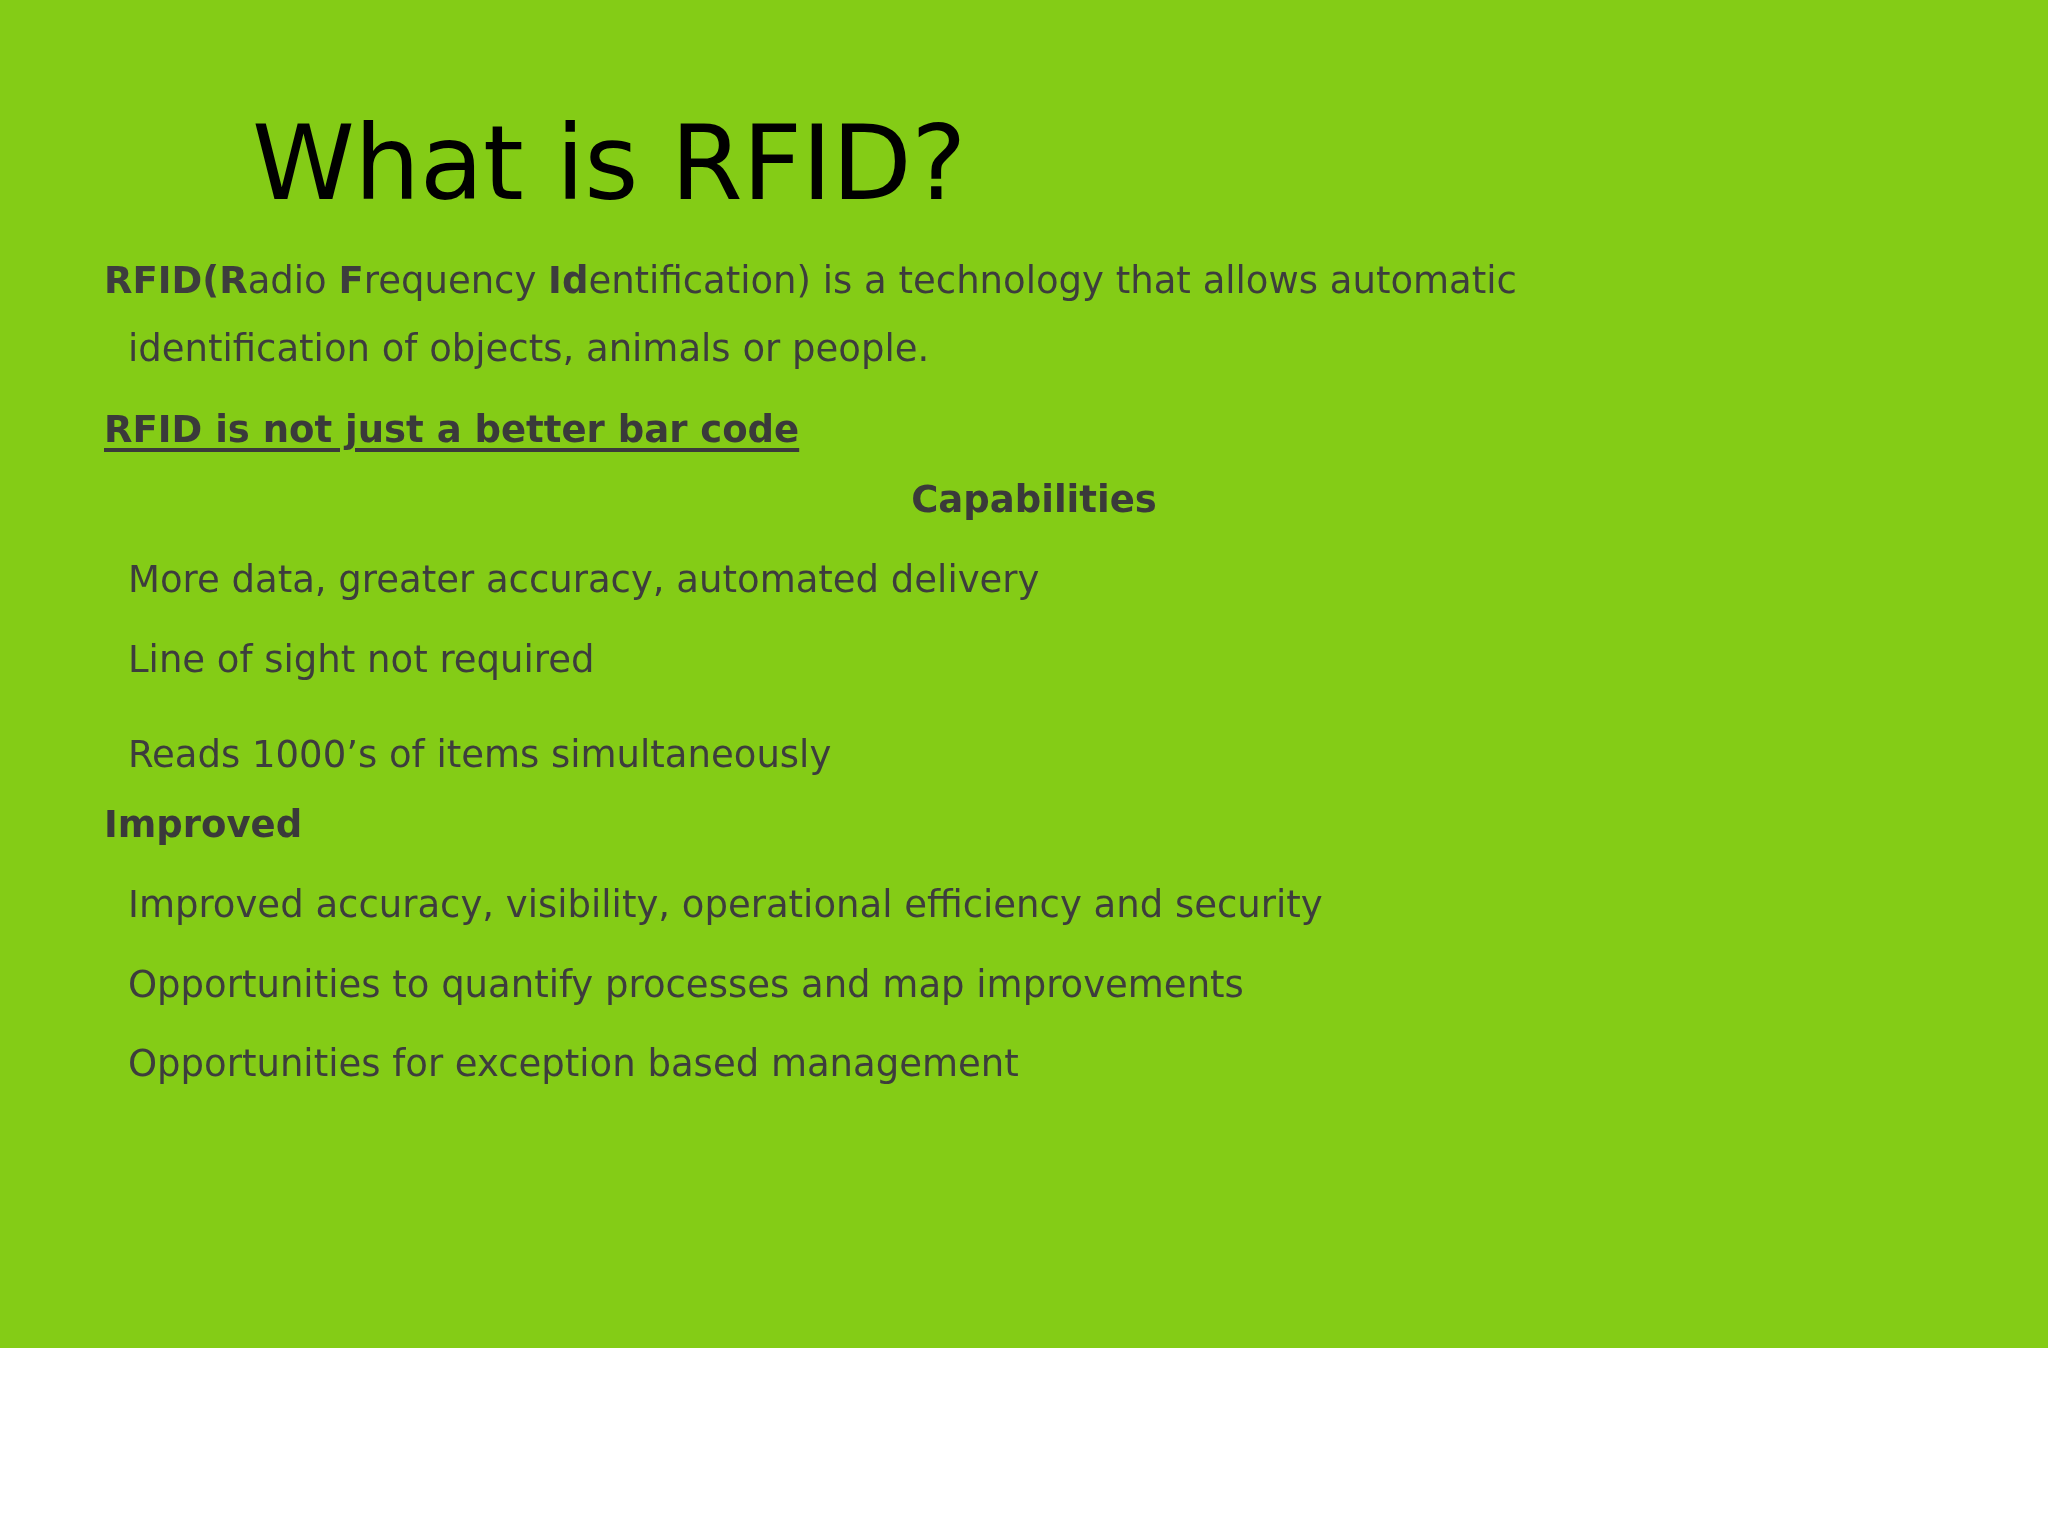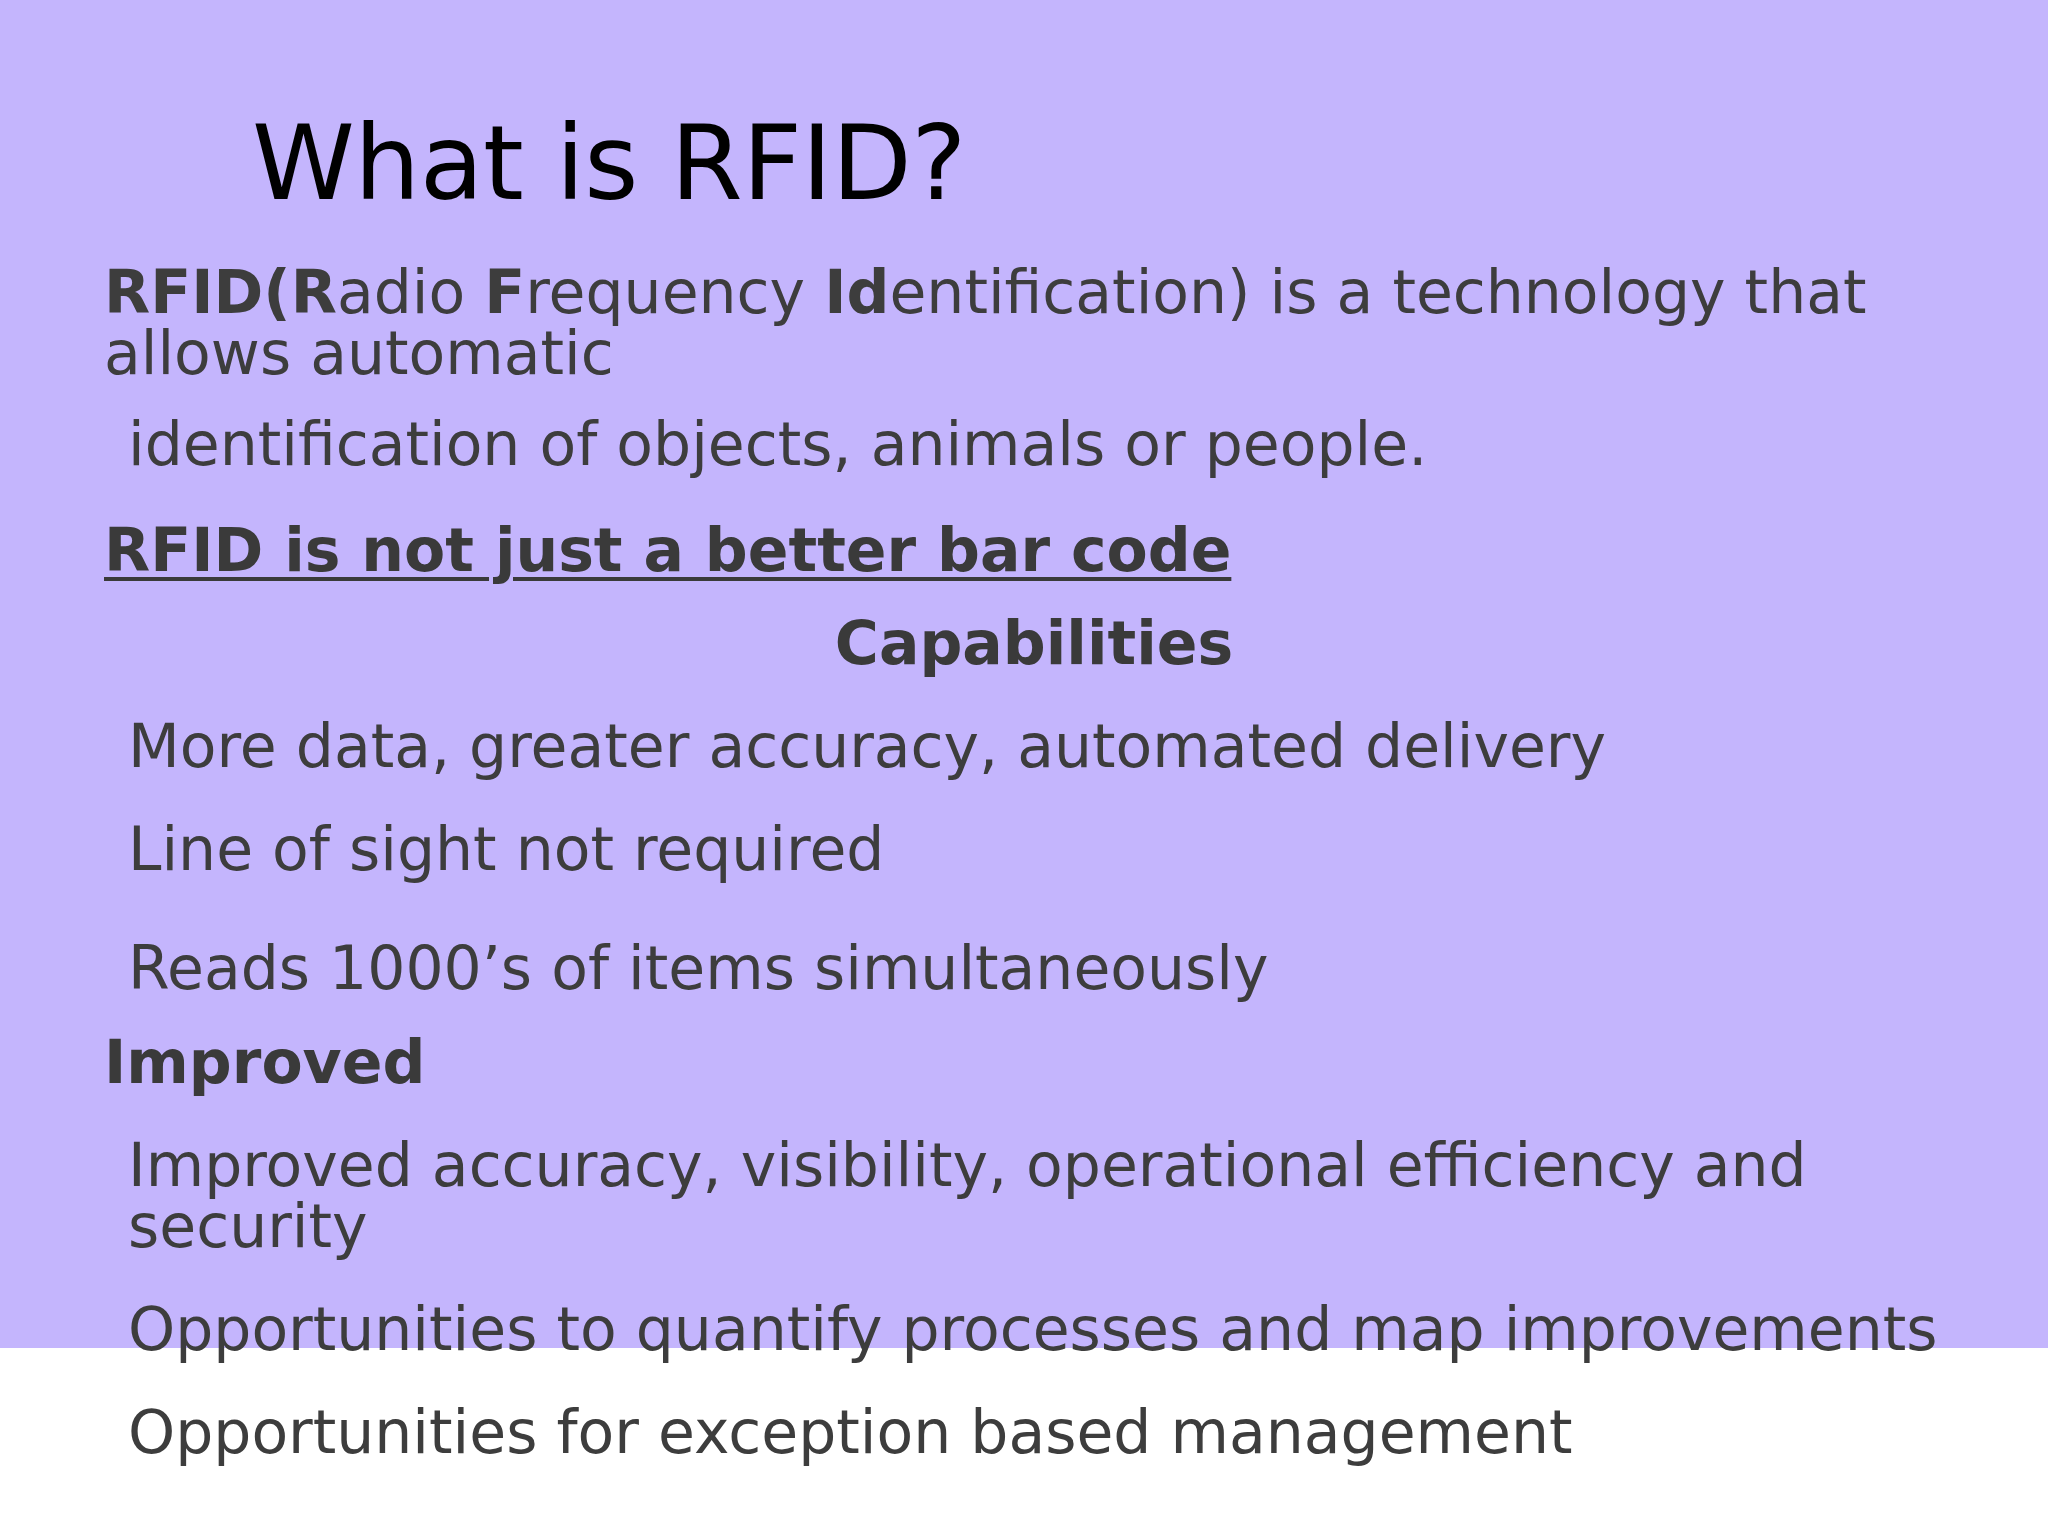--- a/index.html
+++ b/index.html
@@ -12,21 +12,21 @@
     height: 1536px;
     overflow: hidden;
     font-family: "DejaVu Sans", "Liberation Sans", sans-serif;
     -webkit-font-smoothing: antialiased;
   }
 
   #slide {
     position: relative;
     width: 2048px;
     height: 1348px;
-    background: #c4b5fd;
+    background: #84cc16;
   }
 
   
   #slide-title {
     position: absolute;
     left: 252px;
     top: 36px;
     width: 1500px;
     font-size: 104px;
     line-height: 1.1;
@@ -39,21 +39,21 @@
   
   #body-block {
     position: absolute;
     left: 104px;
     top: 262px;
     width: 1860px;
   }
 
   .para {
     color: #3d3d3d;
-    font-size: 60px;
+    font-size: 37px;
     line-height: 1.02;
     font-weight: 400;
     margin: 0;
   }
 
   
   .lvl0 {
     padding-left: 0;
     text-indent: 0;
   }

